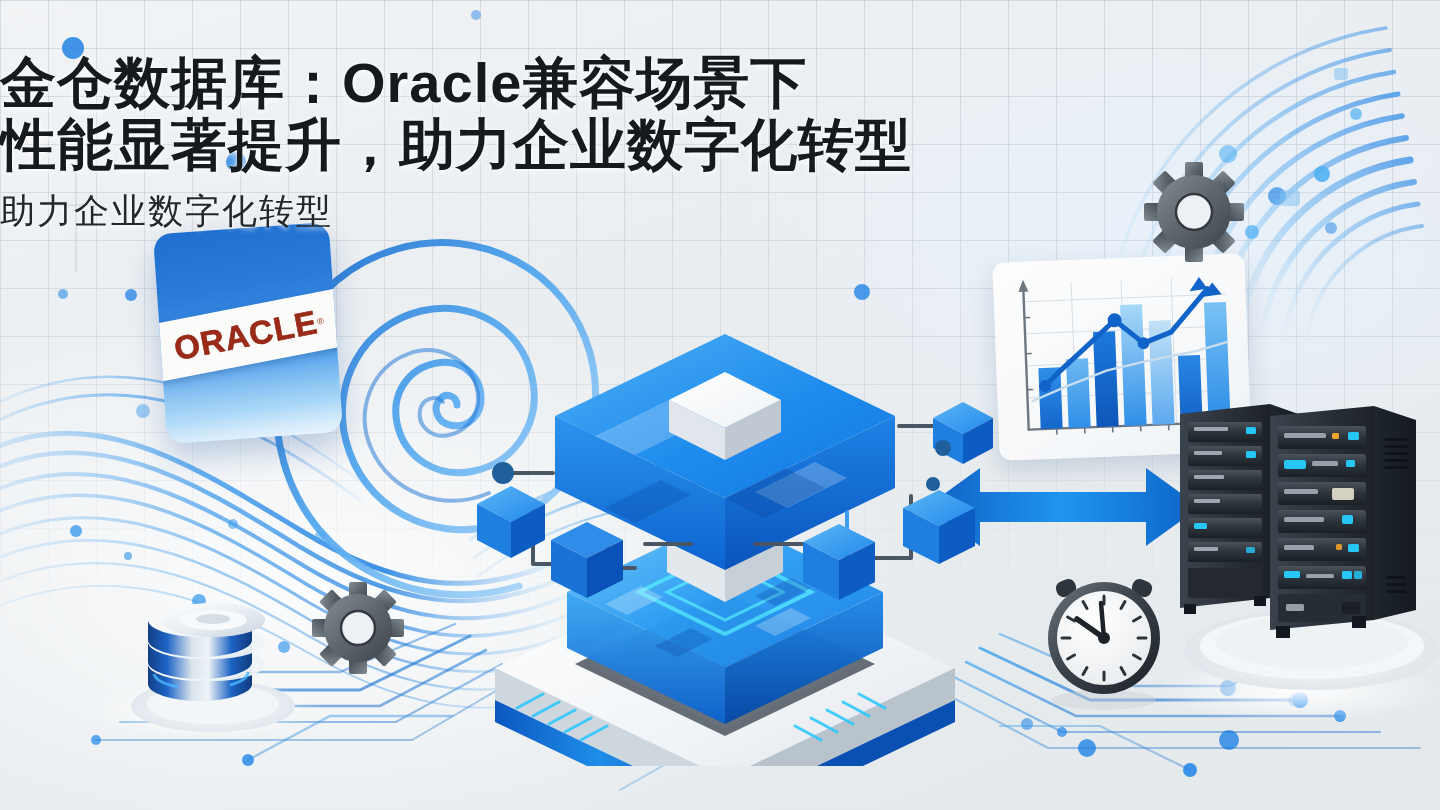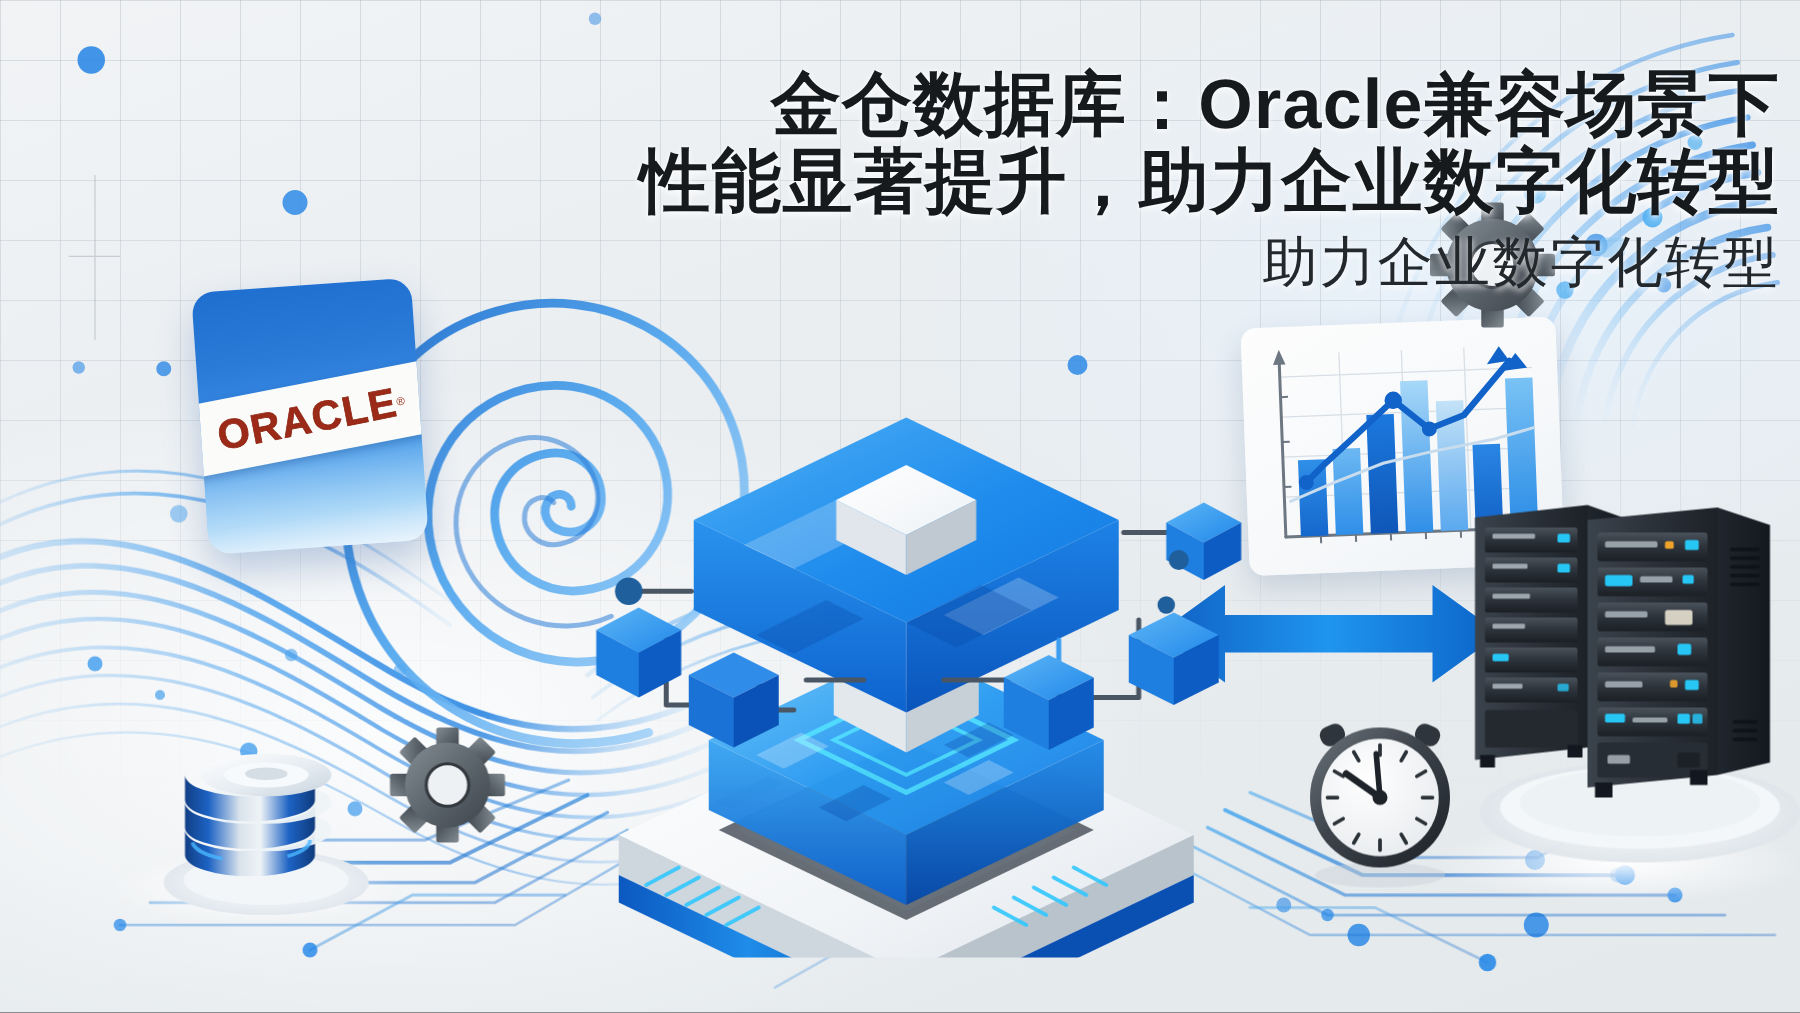--- a/index.html
+++ b/index.html
@@ -24,31 +24,31 @@
       linear-gradient(to right, rgba(150,160,170,.30) 1px, transparent 1px),
       linear-gradient(to bottom, rgba(150,160,170,.30) 1px, transparent 1px);
     background-size:48px 48px;
     -webkit-mask-image:linear-gradient(to bottom, rgba(0,0,0,.95) 0%, rgba(0,0,0,.75) 42%, rgba(0,0,0,.18) 66%, rgba(0,0,0,0) 80%);
             mask-image:linear-gradient(to bottom, rgba(0,0,0,.95) 0%, rgba(0,0,0,.75) 42%, rgba(0,0,0,.18) 66%, rgba(0,0,0,0) 80%);
   }
   .svg-layer{position:absolute;inset:0;width:1440px;height:810px;}
 
   
   .title-block{
-    position:absolute;left:0;right:16px;top:52px;text-align:right;z-index:40;
+    position:absolute;left:0;right:4px;top:52px;text-align:left;z-index:40;
     pointer-events:none;
   }
   .title-line{
     font-size:56px;line-height:62px;font-weight:700;color:#171a1d;
     letter-spacing:1px;
     text-shadow:0 2px 6px rgba(255,255,255,.85), 0 0 2px rgba(255,255,255,.9);
     white-space:nowrap;
   }
   .subtitle{
-    margin-top:14px;font-size:44px;line-height:42px;font-weight:500;color:#23282d;
+    margin-top:14px;font-size:35px;line-height:42px;font-weight:500;color:#23282d;
     letter-spacing:2px;
     text-shadow:0 2px 5px rgba(255,255,255,.85);
     white-space:nowrap;
   }
 
   
   .oracle-card{
     position:absolute;left:160px;top:228px;width:176px;height:210px;
     transform:rotate(-4deg);
     border-radius:18px;

